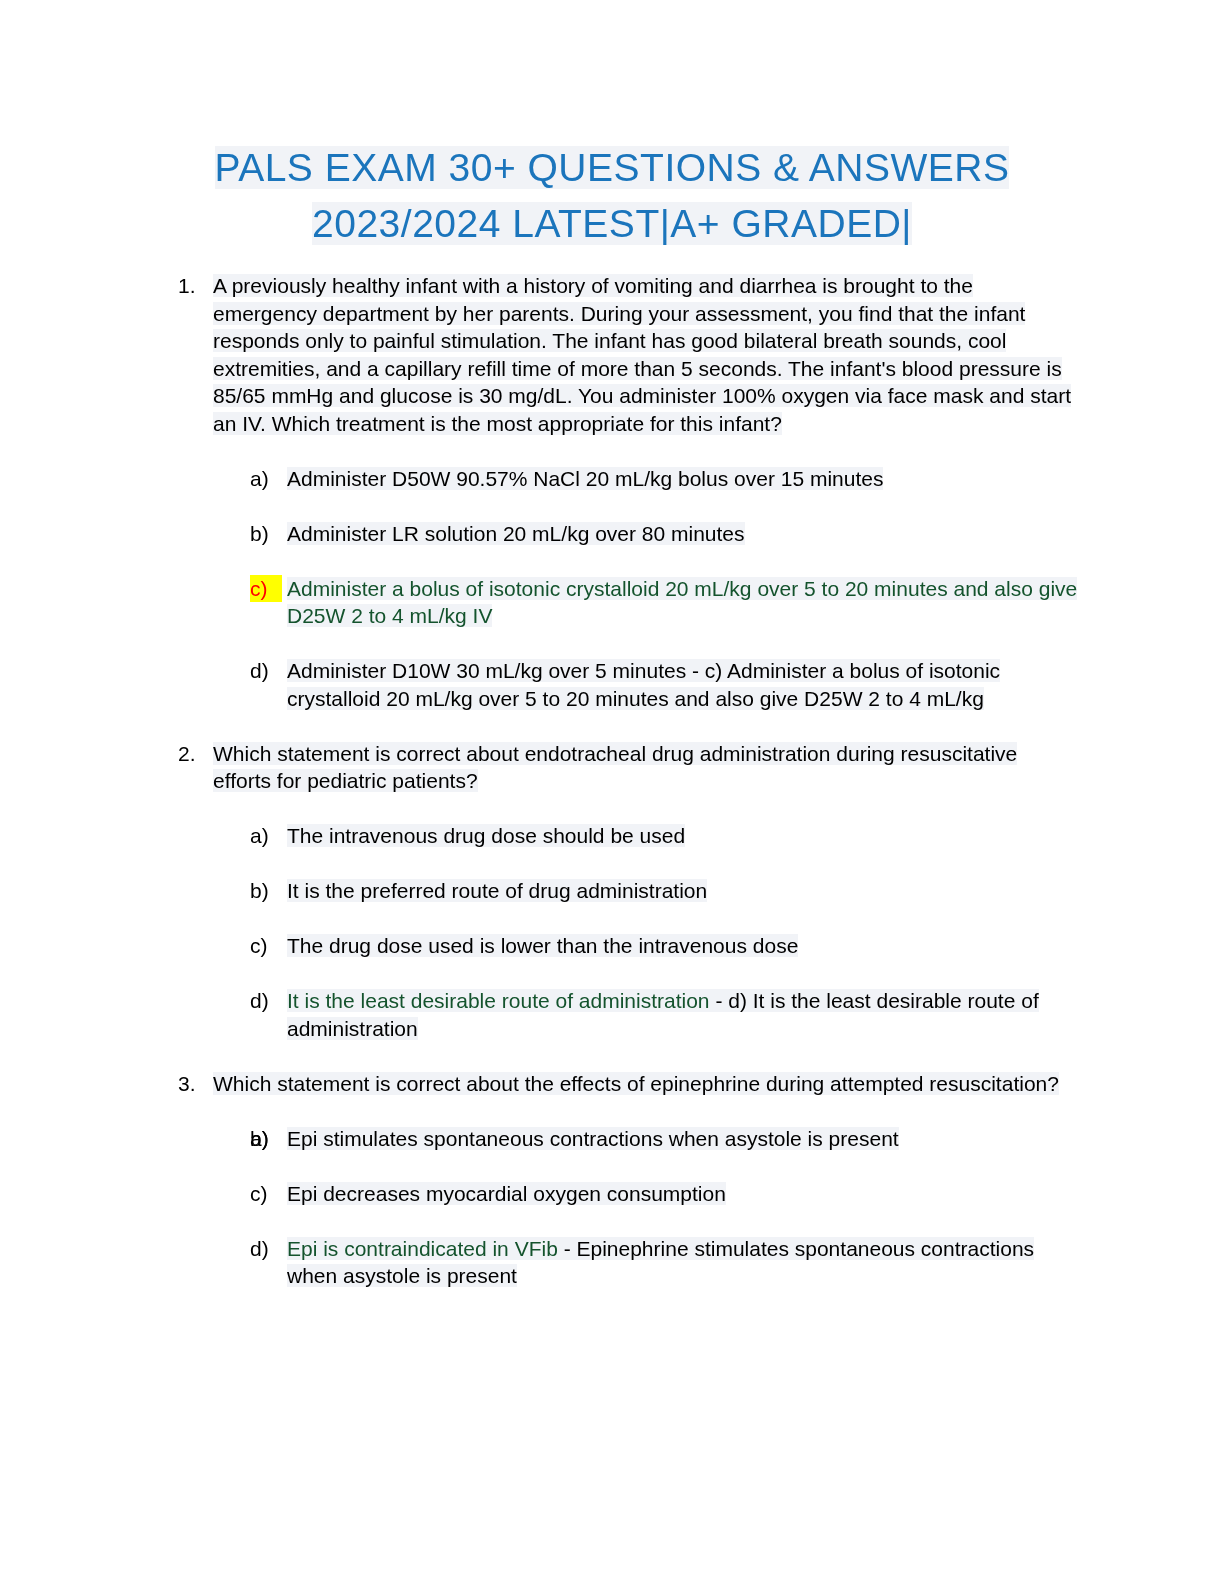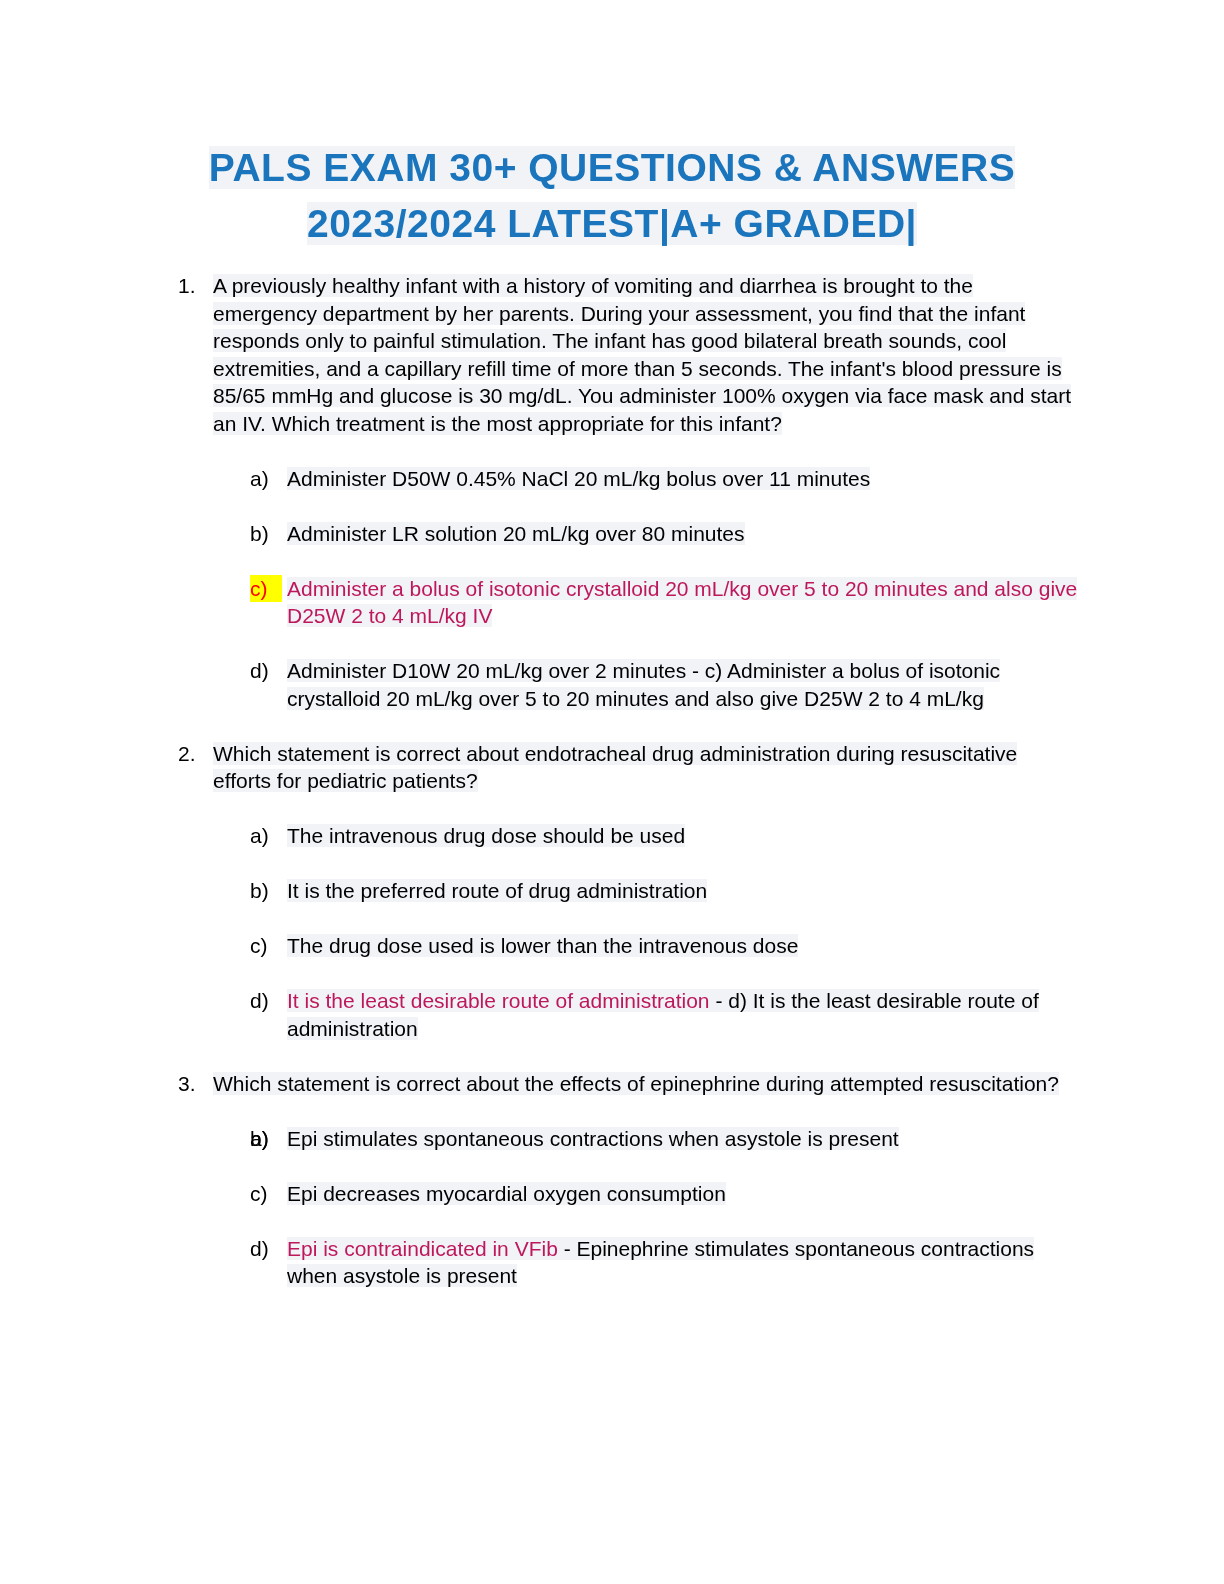--- a/index.html
+++ b/index.html
@@ -20,21 +20,21 @@
     line-height: 27.5px;
     color: #000000;
   }
   
   .hl { background: #f1f3f7; }
 
   .doc-title {
     text-align: center;
     font-size: 39px;
     line-height: 56px;
-    font-weight: bold;
+    font-weight: normal;
     letter-spacing: 0.5px;
     color: #1b75bc;
     margin: 0 0 20px 0;
   }
   .doc-title .title-line { display: inline; }
 
   .question-block { margin: 0; }
 
   .q-row {
     position: relative;
@@ -55,52 +55,52 @@
     position: absolute;
     left: 106px;
     top: 0;
   }
   
   .opt-marker[data-style="answer-highlight"] {
     background: #ffff00;
     color: #ff0000;
     padding-right: 14px;
   }
-  .seg[data-color="red"] { color: #be185d; }
+  .seg[data-color="red"] { color: #14532d; }
 </style>
 </head>
 <body>
 
 <div class="page">
 
   <h1 class="doc-title">
     <span class="title-line hl">PALS EXAM 30+ QUESTIONS &amp; ANSWERS</span><br>
     <span class="title-line hl">2023/2024 LATEST|A+ GRADED|</span>
   </h1>
 
   <div class="question-block">
     <div class="q-row">
       <span class="q-num">1.</span>
       <span class="hl">A previously healthy infant with a history of vomiting and diarrhea is brought to the emergency department by her parents. During your assessment, you find that the infant responds only to painful stimulation. The infant has good bilateral breath sounds, cool extremities, and a capillary refill time of more than 5 seconds. The infant's blood pressure is 85/65 mmHg and glucose is 30 mg/dL. You administer 100% oxygen via face mask and start an IV. Which treatment is the most appropriate for this infant?</span>
     </div>
     <div class="opt">
       <span class="opt-marker">a)</span>
-      <span class="hl seg">Administer D50W 0.45% NaCl 20 mL/kg bolus over 11 minutes</span><span class="hl seg"></span>
+      <span class="hl seg">Administer D50W 90.57% NaCl 20 mL/kg bolus over 15 minutes</span><span class="hl seg"></span>
     </div>
     <div class="opt">
       <span class="opt-marker">b)</span>
       <span class="hl seg">Administer LR solution 20 mL/kg over 80 minutes</span><span class="hl seg"></span>
     </div>
     <div class="opt">
       <span class="opt-marker" data-style="answer-highlight">c)</span>
       <span class="hl seg" data-color="red">Administer a bolus of isotonic crystalloid 20 mL/kg over 5 to 20 minutes and also give D25W 2 to 4 mL/kg IV</span><span class="hl seg"></span>
     </div>
     <div class="opt">
       <span class="opt-marker">d)</span>
-      <span class="hl seg">Administer D10W 20 mL/kg over 2 minutes - c) Administer a bolus of isotonic crystalloid 20 mL/kg over 5 to 20 minutes and also give D25W 2 to 4 mL/kg</span><span class="hl seg"></span>
+      <span class="hl seg">Administer D10W 30 mL/kg over 5 minutes - c) Administer a bolus of isotonic crystalloid 20 mL/kg over 5 to 20 minutes and also give D25W 2 to 4 mL/kg</span><span class="hl seg"></span>
     </div>
   </div>
 
   <div class="question-block">
     <div class="q-row">
       <span class="q-num">2.</span>
       <span class="hl">Which statement is correct about endotracheal drug administration during resuscitative efforts for pediatric patients?</span>
     </div>
     <div class="opt">
       <span class="opt-marker">a)</span>

